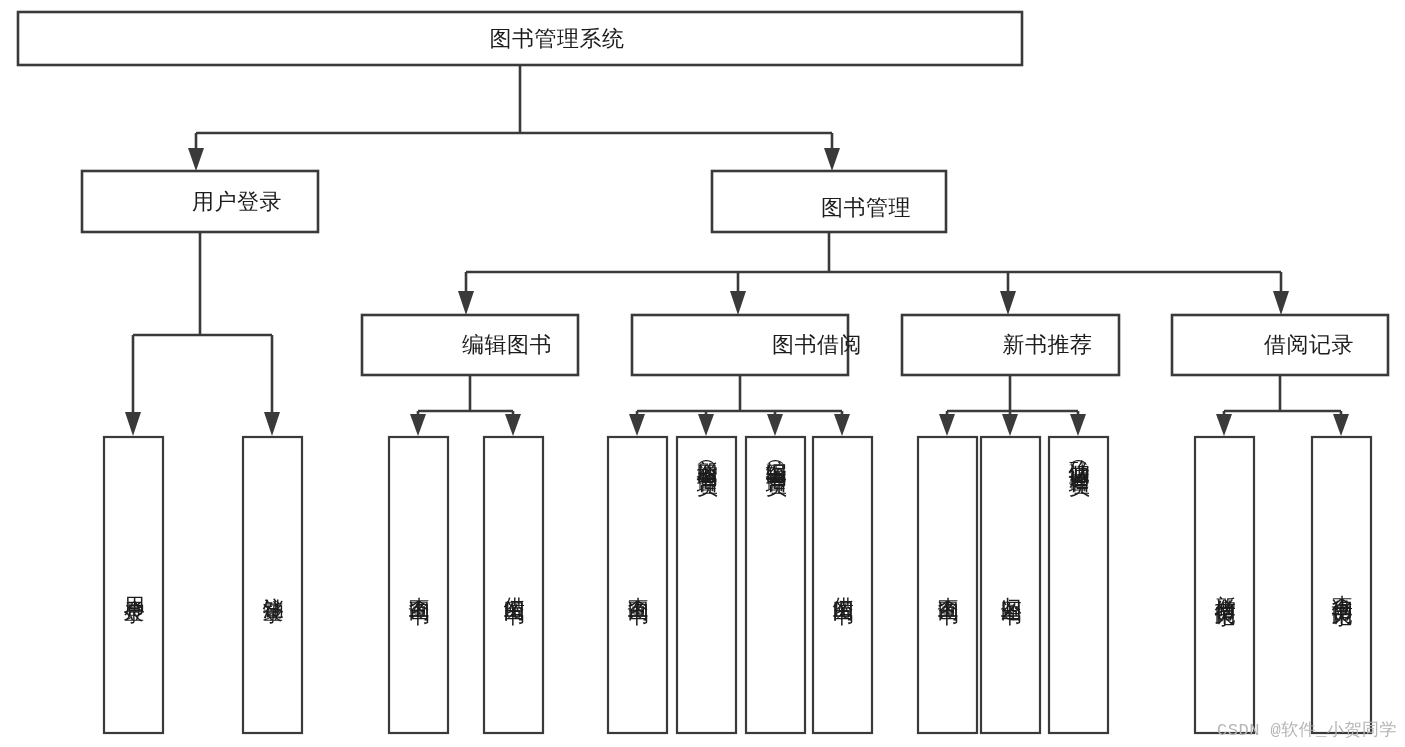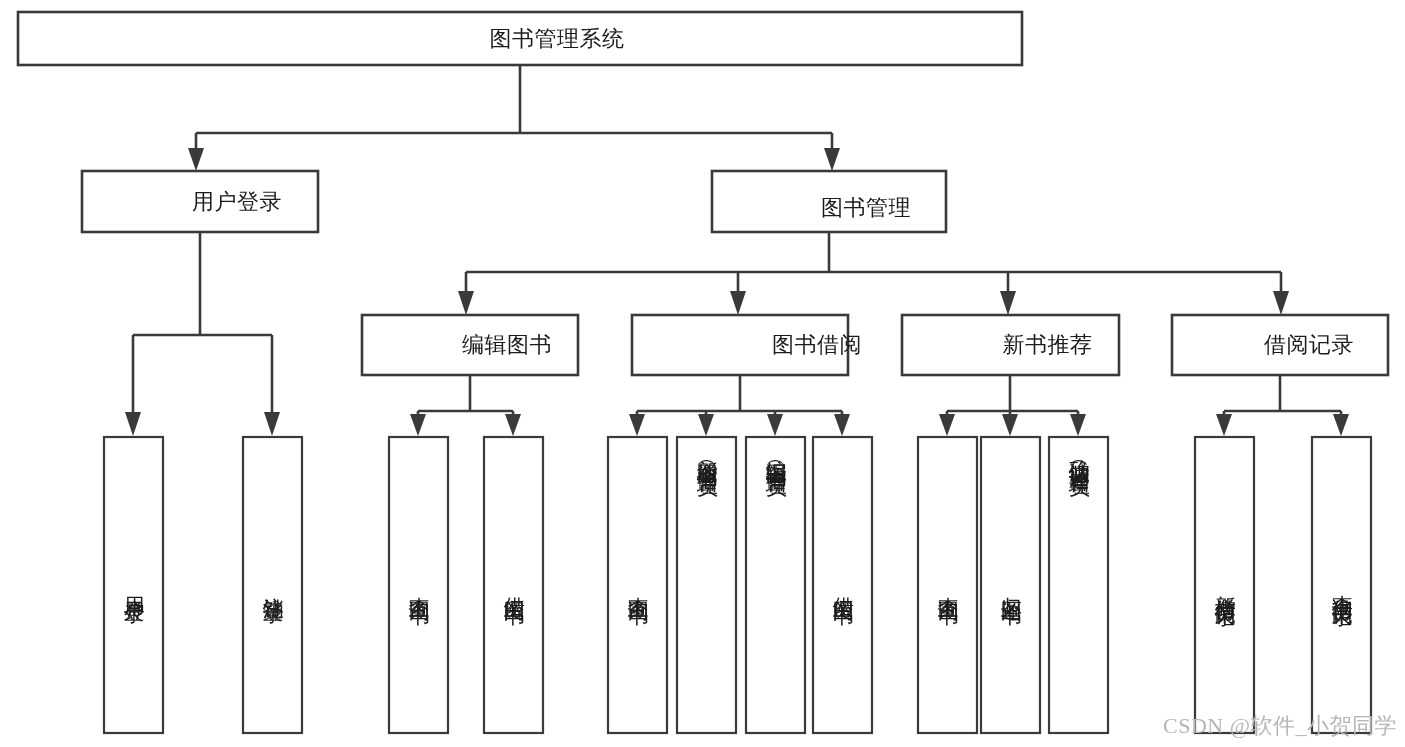--- a/index.html
+++ b/index.html
@@ -77,22 +77,22 @@
     white-space: nowrap;
     letter-spacing: 0.5px;
   }
   .hlabel.root {
     font-size: 22px;
   }
   #watermark {
     position: absolute;
     right: 8px;
     bottom: 6px;
-    font-family: Liberation Serif, serif;
-    font-size: 22px;
+    font-family: Liberation Mono, monospace;
+    font-size: 17px;
     color: #b5b5b5;
     white-space: nowrap;
     letter-spacing: 0.5px;
     text-align: right;
   }
 </style>
 </head>
 <body>
 
 <div id="diagram-root">

